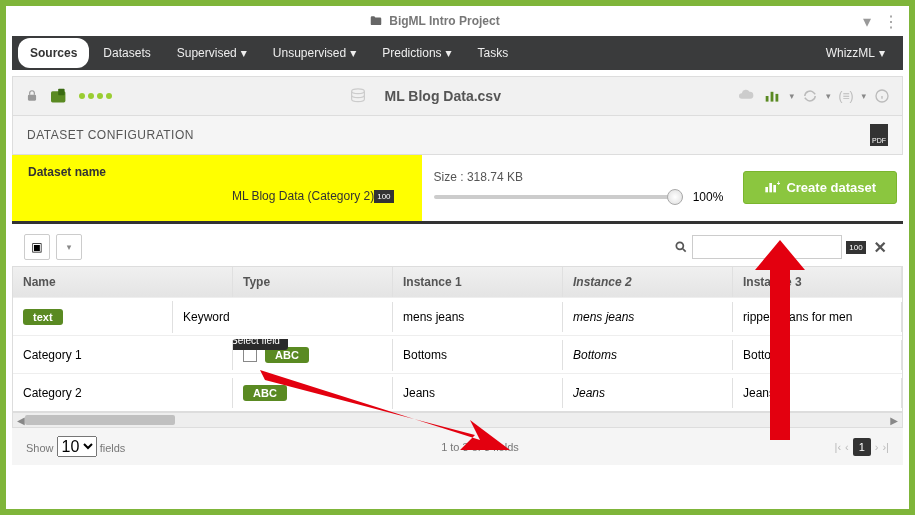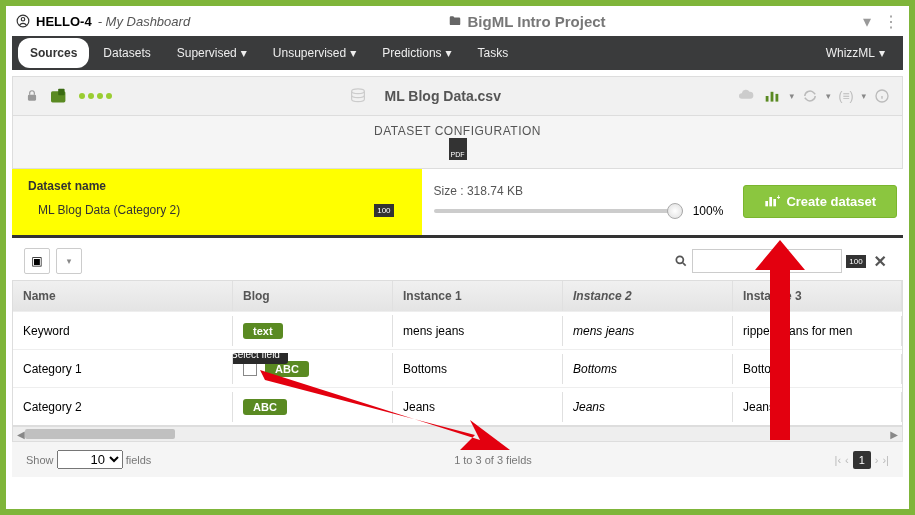--- a/index.html
+++ b/index.html
@@ -1,39 +1,39 @@
 <!DOCTYPE html>
 <html><head>
 <meta charset="utf-8">
 <style>
 * { box-sizing: border-box; margin: 0; padding: 0; }
 body { font-family: Arial, sans-serif; background: #7fb53a; padding: 6px; width: 915px; height: 515px; overflow: hidden; }
 .app { background: #fff; width: 100%; height: 100%; display: flex; flex-direction: column; }
 .titlebar { display: flex; align-items: center; padding: 4px 10px; height: 30px; gap: 10px; }
 .t-left { display: flex; align-items: center; gap: 6px; font-size: 13px; font-weight: bold; }
 .t-left .sub { font-style: italic; font-weight: normal; color: #555; }
-.t-center { flex: 1; text-align: center; display: flex; justify-content: center; align-items: center; gap: 6px; color: #777; font-size: 15px; font-weight: bold; }
+.t-center { flex: 1; text-align: center; display: flex; justify-content: center; align-items: center; gap: 6px; color: #777; font-size: 12px; font-weight: bold; }
 .t-right { display: flex; gap: 12px; align-items: center; color: #999; }
 .navbar { background: #3a3b3c; display: flex; align-items: center; padding: 0 6px; gap: 2px; height: 34px; margin: 0 6px; }
 .navbar .tab { color: #eee; font-size: 12px; padding: 8px 12px; cursor: pointer; display: flex; align-items: center; gap: 4px; }
 .navbar .tab.active { background: #fff; color: #333; border-radius: 12px; font-weight: bold; }
 .navbar .spacer { flex: 1; }
 .toolbar { display: flex; align-items: center; padding: 6px 12px; height: 40px; background: #f1f1f1; gap: 6px; margin: 6px 6px 0; border: 1px solid #ddd; }
 .toolbar .left { display: flex; align-items: center; gap: 10px; }
 .toolbar .file-title { flex: 1; text-align: center; display: flex; justify-content: center; align-items: center; gap: 16px; font-weight: bold; color: #555; font-size: 14px; }
 .toolbar .right { display: flex; gap: 8px; align-items: center; }
 .dots { display: flex; gap: 3px; }
 .dots span { width: 6px; height: 6px; background: #9acd32; border-radius: 50%; }
-.config-bar { background: #f5f5f5; padding: 8px 14px; display: flex; justify-content: space-between; align-items: center; border: 1px solid #ddd; border-top: none; margin: 0 6px; flex-direction: column; }
+.config-bar { background: #f5f5f5; padding: 8px 14px; display: flex; justify-content: space-between; align-items: center; border: 1px solid #ddd; border-top: none; margin: 0 6px; }
 .config-bar .title { font-size: 12px; color: #555; letter-spacing: 0.5px; }
 .name-area { display: flex; padding: 10px 6px 12px; gap: 20px; align-items: center; margin: 0 6px; border-bottom: 3px solid #333; background: linear-gradient(to right, #ffff00 0%, #ffff00 46%, #fff 46%); }
 .ds-label-wrap { width: 45%; padding: 0 10px; }
 .ds-label { font-size: 12px; font-weight: bold; color: #333; margin-bottom: 4px; }
 .ds-input-wrap { background: #ffff00; padding: 6px 10px; display: flex; align-items: center; justify-content: space-between; border-radius: 2px; }
-.ds-input { background: transparent; border: none; font-size: 12px; color: #333; flex: 1; outline: none; }
+.ds-input { background: transparent; border: none; font-size: 12px; color: #333; flex: 1; outline: none; text-align: right; }
 .size-wrap { flex: 1; display: flex; flex-direction: column; gap: 6px; }
 .size-label { font-size: 12px; color: #555; }
 .slider-row { display: flex; align-items: center; gap: 10px; }
 .slider { flex: 1; height: 4px; background: #ccc; border-radius: 2px; position: relative; }
 .slider .knob { position: absolute; right: 0; top: -6px; width: 16px; height: 16px; background: radial-gradient(#fff,#ddd); border: 1px solid #aaa; border-radius: 50%; }
 .create-btn { background: #8bc63f; color: #fff; border: 1px solid #7ab52e; padding: 8px 20px; border-radius: 3px; font-size: 13px; font-weight: bold; display: flex; align-items: center; gap: 6px; cursor: pointer; }
 .controls-row { display: flex; padding: 6px 12px; gap: 6px; align-items: center; margin: 4px 6px 0; }
 .select-btn { width: 26px; height: 26px; border: 1px solid #ccc; background: #fff; border-radius: 2px; display: flex; align-items: center; justify-content: center; font-size: 12px; }
 .controls-row .spacer { flex: 1; }
 .search-wrap { display: flex; align-items: center; gap: 4px; }
@@ -42,44 +42,35 @@
 .thead { display: flex; background: linear-gradient(#f0f0f0,#e4e4e4); color: #555; font-weight: bold; }
 .thead .cell, .trow .cell { padding: 8px 10px; border-right: 1px solid #e0e0e0; overflow: hidden; }
 .col-name { width: 220px; } .col-type { width: 160px; } .col-i1 { width: 170px; } .col-i2 { width: 170px; font-style: italic; } .col-i3 { flex: 1; border-right: none; }
 .trow { display: flex; border-top: 1px solid #eee; align-items: center; height: 38px; }
 .type-tag { background: #5a8a22; color: #fff; padding: 2px 10px; border-radius: 3px; font-size: 11px; font-weight: bold; display: inline-block; }
 .checkbox { width: 14px; height: 14px; border: 1px solid #888; background: #fff; display: inline-block; vertical-align: middle; }
 .tooltip { position: absolute; background: #2a2a2a; color: #fff; font-size: 10px; padding: 4px 8px; border-radius: 3px; margin-top: -28px; margin-left: -20px; white-space: nowrap; }
 .scrollbar { margin: 0 6px; height: 16px; background: #eee; border: 1px solid #ddd; display: flex; align-items: center; justify-content: space-between; padding: 0 4px; font-size: 10px; color: #888; }
 .scrollbar .thumb { width: 150px; height: 10px; background: #c0c0c0; border-radius: 2px; }
 .footer { padding: 8px 14px; display: flex; align-items: center; justify-content: space-between; font-size: 11px; color: #777; margin: 0 6px; background: #f5f5f5; }
-.footer select { font-size: 13px; padding-left: 29px; }
+.footer select { font-size: 16px; }
 .pager { display: flex; gap: 4px; align-items: center; }
 .pager .pg { width: 18px; height: 18px; background: #333; color: #fff; display: flex; align-items: center; justify-content: center; font-size: 11px; border-radius: 2px; }
 .cyl { width: 20px; height: 16px; color: #ccc; }
 .arrow-overlay { position: absolute; pointer-events: none; }
 .arrow1 { left: 260px; top: 340px; }
 .arrow2 { left: 750px; top: 240px; }
 .cell-type { position: relative; display: flex; align-items: center; gap: 8px; }
 .pdf-badge { background: #333; color: #fff; width: 18px; height: 22px; font-size: 7px; display: flex; align-items: flex-end; justify-content: center; padding-bottom: 2px; }
 </style>
 </head>
 <body>
 
 <div class="app">
   <div class="titlebar">
-    <div class="t-left">
-      <svg width="14" height="14" viewBox="0 0 24 24" fill="none" stroke="#333" stroke-width="2">
-          <circle cx="12" cy="12" r="10"></circle>
-          <circle cx="12" cy="9" r="3"></circle>
-          <path d="M6 20c1-3 4-4 6-4s5 1 6 4"></path>
-        </svg>
-      <span>HELLO-4</span>
-      <span class="sub">- <span>My Dashboard</span></span>
-    </div>
     <div class="t-center">
       <svg width="14" height="14" viewBox="0 0 24 24" fill="#666">
           <path d="M3 6a2 2 0 012-2h4l2 2h8a2 2 0 012 2v9a2 2 0 01-2 2H5a2 2 0 01-2-2V6z"></path>
         </svg>
       <span>BigML Intro Project</span>
     </div>
     <div class="t-right">
       <span>▾</span>
       <span>⋮</span>
     </div>
@@ -200,30 +191,30 @@
         </svg>
       <input class="search-input" style="">
       <span style="background:#333;color:#fff;font-size:8px;padding:2px 3px">100</span>
       <span style="font-weight:bold;color:#555;padding:0 4px">✕</span>
     </div>
   </div>
 
   <div class="table">
     <div class="thead">
       <div class="cell col-name">Name</div>
-      <div class="cell col-type">Blog</div>
+      <div class="cell col-type">Type</div>
       <div class="cell col-i1">Instance 1</div>
       <div class="cell col-i2">Instance 2</div>
       <div class="cell col-i3">Instance 3</div>
     </div>
     <div class="trow">
-      <div class="cell col-name">Keyword</div>
       <div class="cell col-type cell-type">
           <span class="type-tag">text</span>
         </div>
+      <div class="cell col-name">Keyword</div>
       <div class="cell col-i1">mens jeans</div>
       <div class="cell col-i2">mens jeans</div>
       <div class="cell col-i3">ripped jeans for men</div>
     </div>
     <div class="trow">
       <div class="cell col-name">Category 1</div>
       <div class="cell col-type cell-type" style="position:relative">
         <div class="tooltip">Select field</div>
         <span class="checkbox"></span>
         <span class="type-tag">ABC</span>

